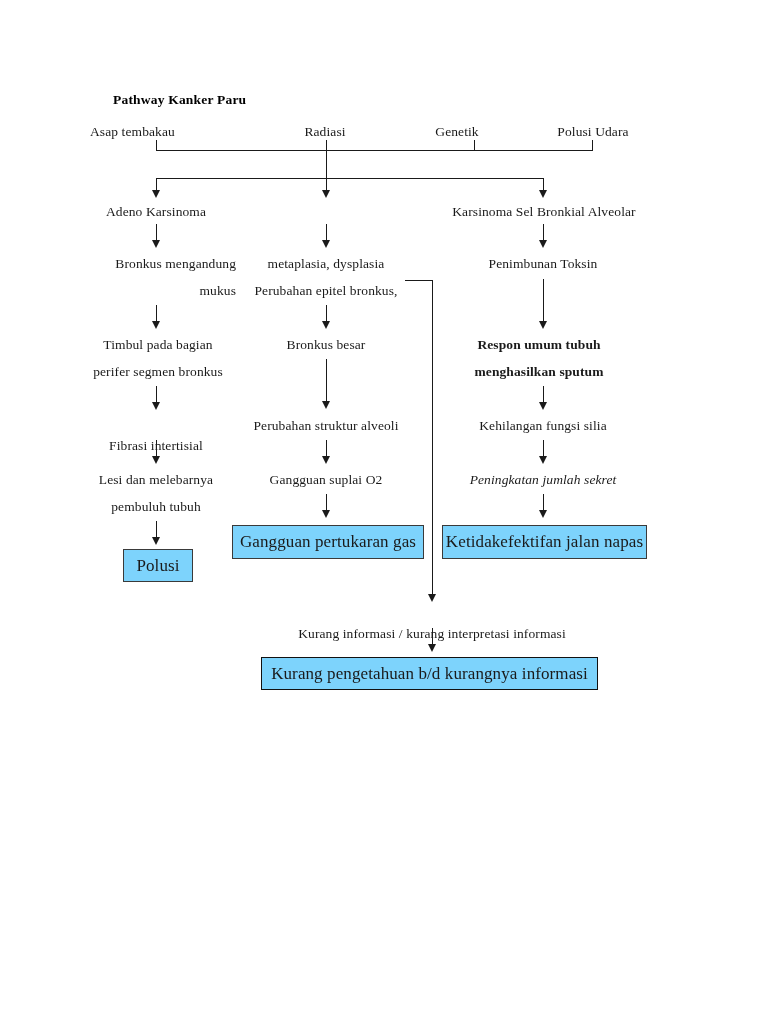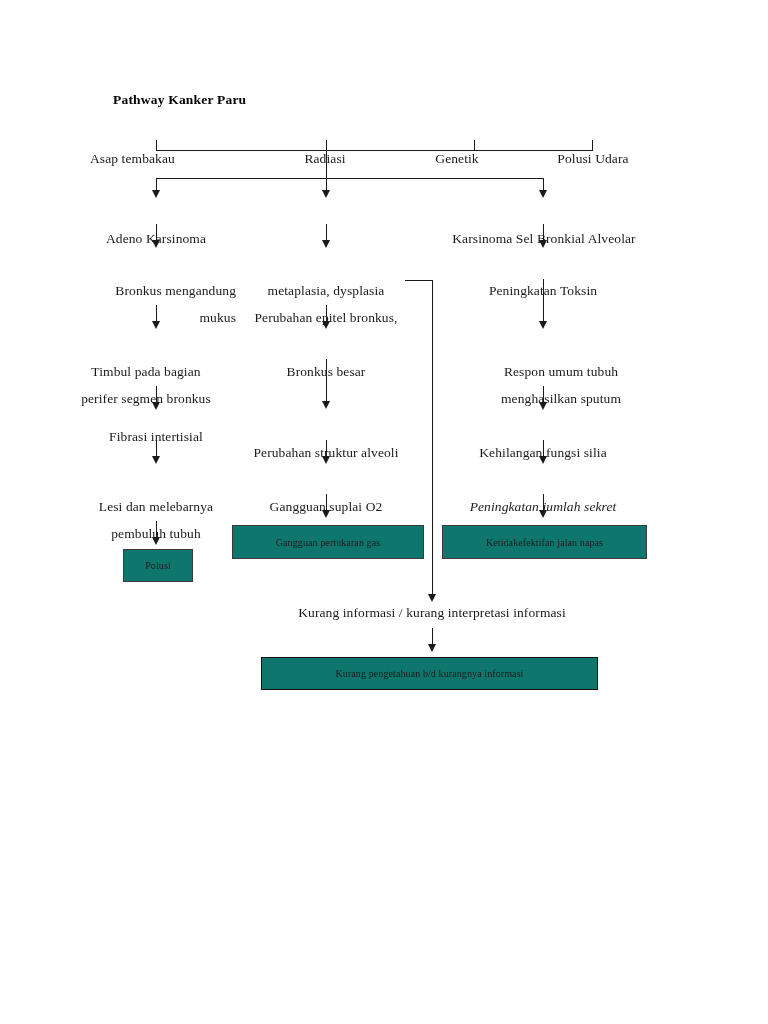--- a/index.html
+++ b/index.html
@@ -19,39 +19,38 @@
     overflow: hidden;
   }
   .node {
     position: absolute;
     font-size: 13.5px;
     line-height: 27px;
     color: #1a1a1a;
     white-space: nowrap;
     text-align: center;
     letter-spacing: 0.1px;
-    margin-top: 27px;
   }
   .node.two-line {
     white-space: normal;
     line-height: 27px;
   }
   .title {
     position: absolute;
     font-size: 13.5px;
     font-weight: bold;
     color: #000000;
     white-space: nowrap;
     letter-spacing: 0.2px;
   }
   .boxed {
     position: absolute;
     border: 1.6px solid #3a3a3a;
-    background: #0f766e;
-    font-size: 10px;
+    background: #7dd3fc;
+    font-size: 17px;
     color: #1a1a1a;
     display: flex;
     align-items: center;
     justify-content: center;
     white-space: nowrap;
     letter-spacing: 0.1px;
   }
   .vline {
     position: absolute;
     width: 0;
@@ -114,29 +113,29 @@
   <div class="arrowhead" style="left:152px; top:240px;"></div>
 
   <div class="node two-line" style="left:76px; top:250px; width:160px;text-align:right;">
     <div>Bronkus mengandung</div>
     <div>mukus</div>
   </div>
 
   <div class="vline" style="left:156px; top:305px; height:18px;"></div>
   <div class="arrowhead" style="left:152px; top:321px;"></div>
 
-  <div class="node two-line" style="left:64px; top:331px; width:164px;">
+  <div class="node two-line" style="left:76px; top:331px; width:164px;">
     <div>Timbul pada bagian</div>
     <div>perifer segmen bronkus</div>
   </div>
 
   <div class="vline" style="left:156px; top:386px; height:18px;"></div>
   <div class="arrowhead" style="left:152px; top:402px;"></div>
 
-  <div class="node" style="left:80px; top:396px; width:152px;">Fibrasi intertisial</div>
+  <div class="node" style="left:80px; top:432px; width:152px;">Fibrasi intertisial</div>
 
   <div class="vline" style="left:156px; top:440px; height:18px;"></div>
   <div class="arrowhead" style="left:152px; top:456px;"></div>
 
   <div class="node two-line" style="left:76px; top:466px; width:160px;">
     <div>Lesi dan melebarnya</div>
     <div>pembuluh tubuh</div>
   </div>
 
   <div class="vline" style="left:156px; top:521px; height:18px;"></div>
@@ -168,26 +167,26 @@
   <div class="node" style="left:246px; top:466px; width:160px;">Gangguan suplai O2</div>
 
   <div class="vline" style="left:326px; top:494px; height:18px;"></div>
   <div class="arrowhead" style="left:322px; top:510px;"></div>
 
   <div class="boxed" style="left:232px; top:525px; width:190px; height:32px;">Gangguan pertukaran gas</div>
 
   <div class="vline" style="left:543px; top:224px; height:18px;"></div>
   <div class="arrowhead" style="left:539px; top:240px;"></div>
 
-  <div class="node" style="left:453px; top:250px; width:180px;">Peningkatan Toksin</div>
+  <div class="node" style="left:453px; top:250px; width:180px;">Penimbunan Toksin</div>
 
   <div class="vline" style="left:543px; top:279px; height:44px;"></div>
   <div class="arrowhead" style="left:539px; top:321px;"></div>
 
-  <div class="node two-line" style="left:471px; top:331px; width:180px;">
+  <div class="node two-line" style="left:449px; top:331px; width:180px;font-weight:bold;">
     <div>Respon umum tubuh</div>
     <div>menghasilkan sputum</div>
   </div>
 
   <div class="vline" style="left:543px; top:386px; height:18px;"></div>
   <div class="arrowhead" style="left:539px; top:402px;"></div>
 
   <div class="node" style="left:453px; top:412px; width:180px;">Kehilangan fungsi silia</div>
 
   <div class="vline" style="left:543px; top:440px; height:18px;"></div>
@@ -197,20 +196,20 @@
 
   <div class="vline" style="left:543px; top:494px; height:18px;"></div>
   <div class="arrowhead" style="left:539px; top:510px;"></div>
 
   <div class="boxed" style="left:442px; top:525px; width:203px; height:32px;">Ketidakefektifan jalan napas</div>
 
   <div class="hline" style="left:405px; top:280px; width:28px;"></div>
   <div class="vline" style="left:432px; top:280px; height:316px;"></div>
   <div class="arrowhead" style="left:428px; top:594px;"></div>
 
-  <div class="node" style="left:247px; top:572px; width:370px;">Kurang informasi / kurang interpretasi informasi</div>
+  <div class="node" style="left:247px; top:620px; width:370px;">Kurang informasi / kurang interpretasi informasi</div>
 
   <div class="vline" style="left:432px; top:628px; height:18px;"></div>
   <div class="arrowhead" style="left:428px; top:644px;"></div>
 
   <div class="boxed" style="left:261px; top:657px; width:335px; height:31px; border-width:1.8px; border-color:#111;">Kurang pengetahuan b/d kurangnya informasi</div>
 
 </div>
 
 </body></html>

